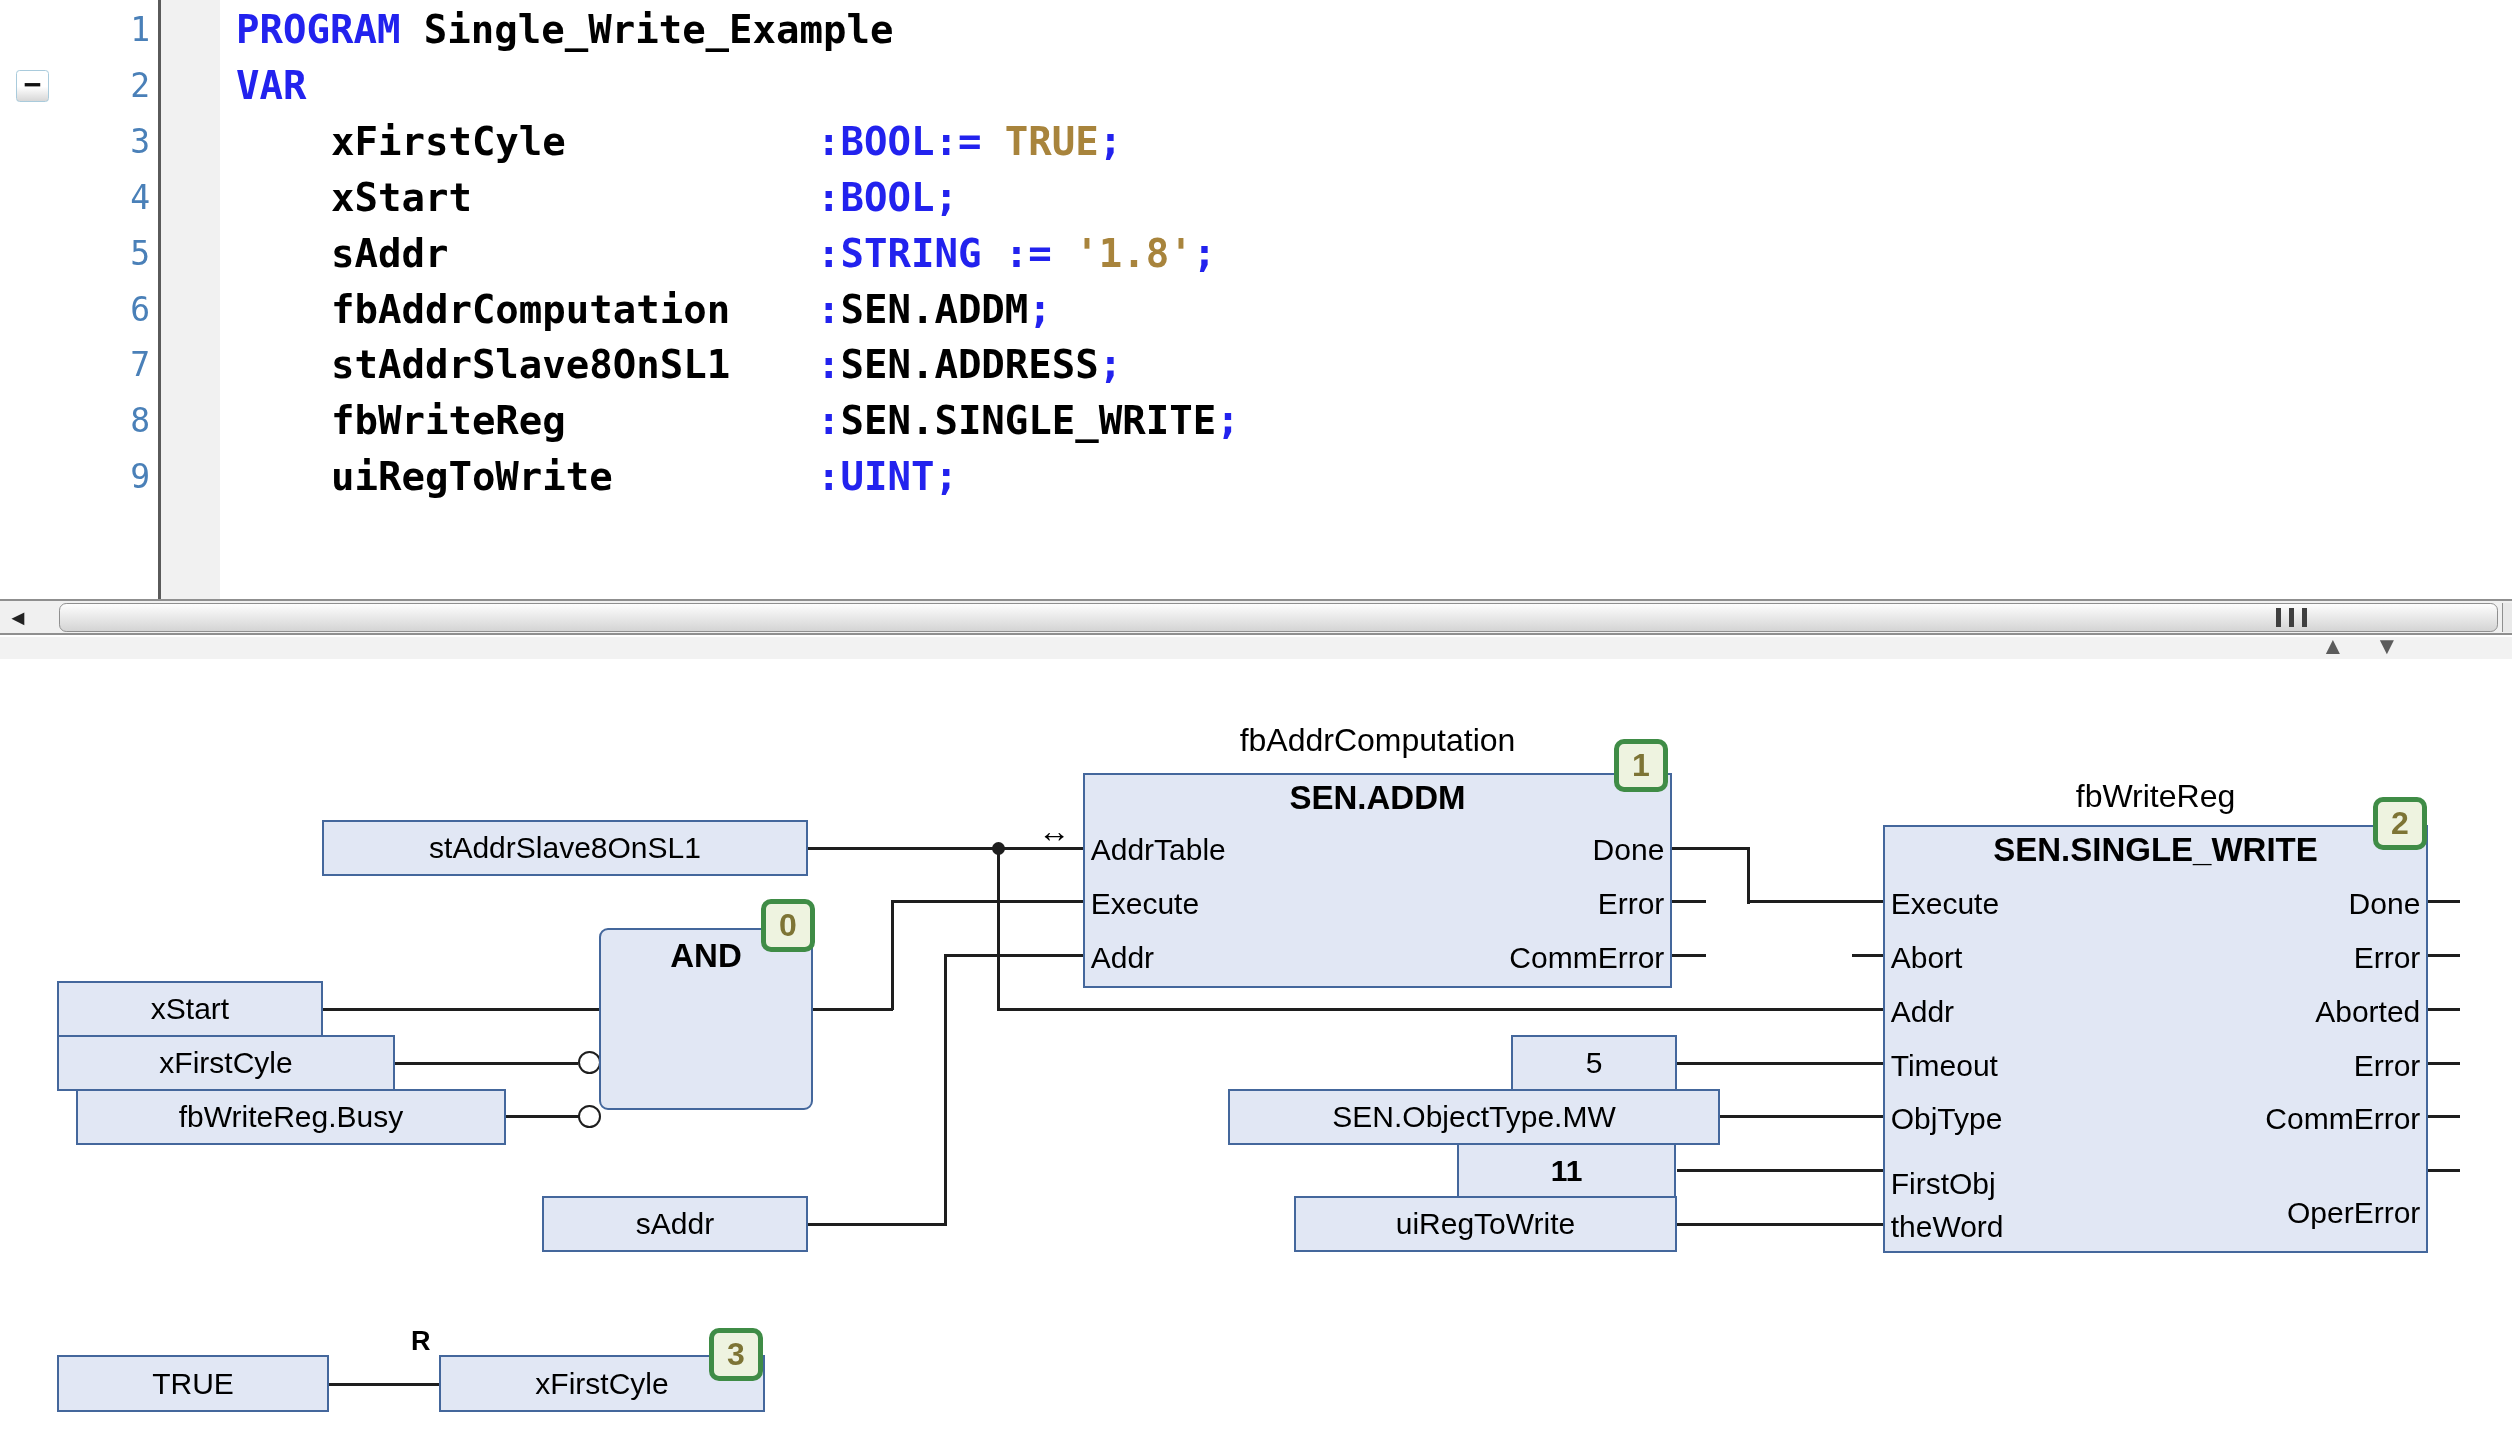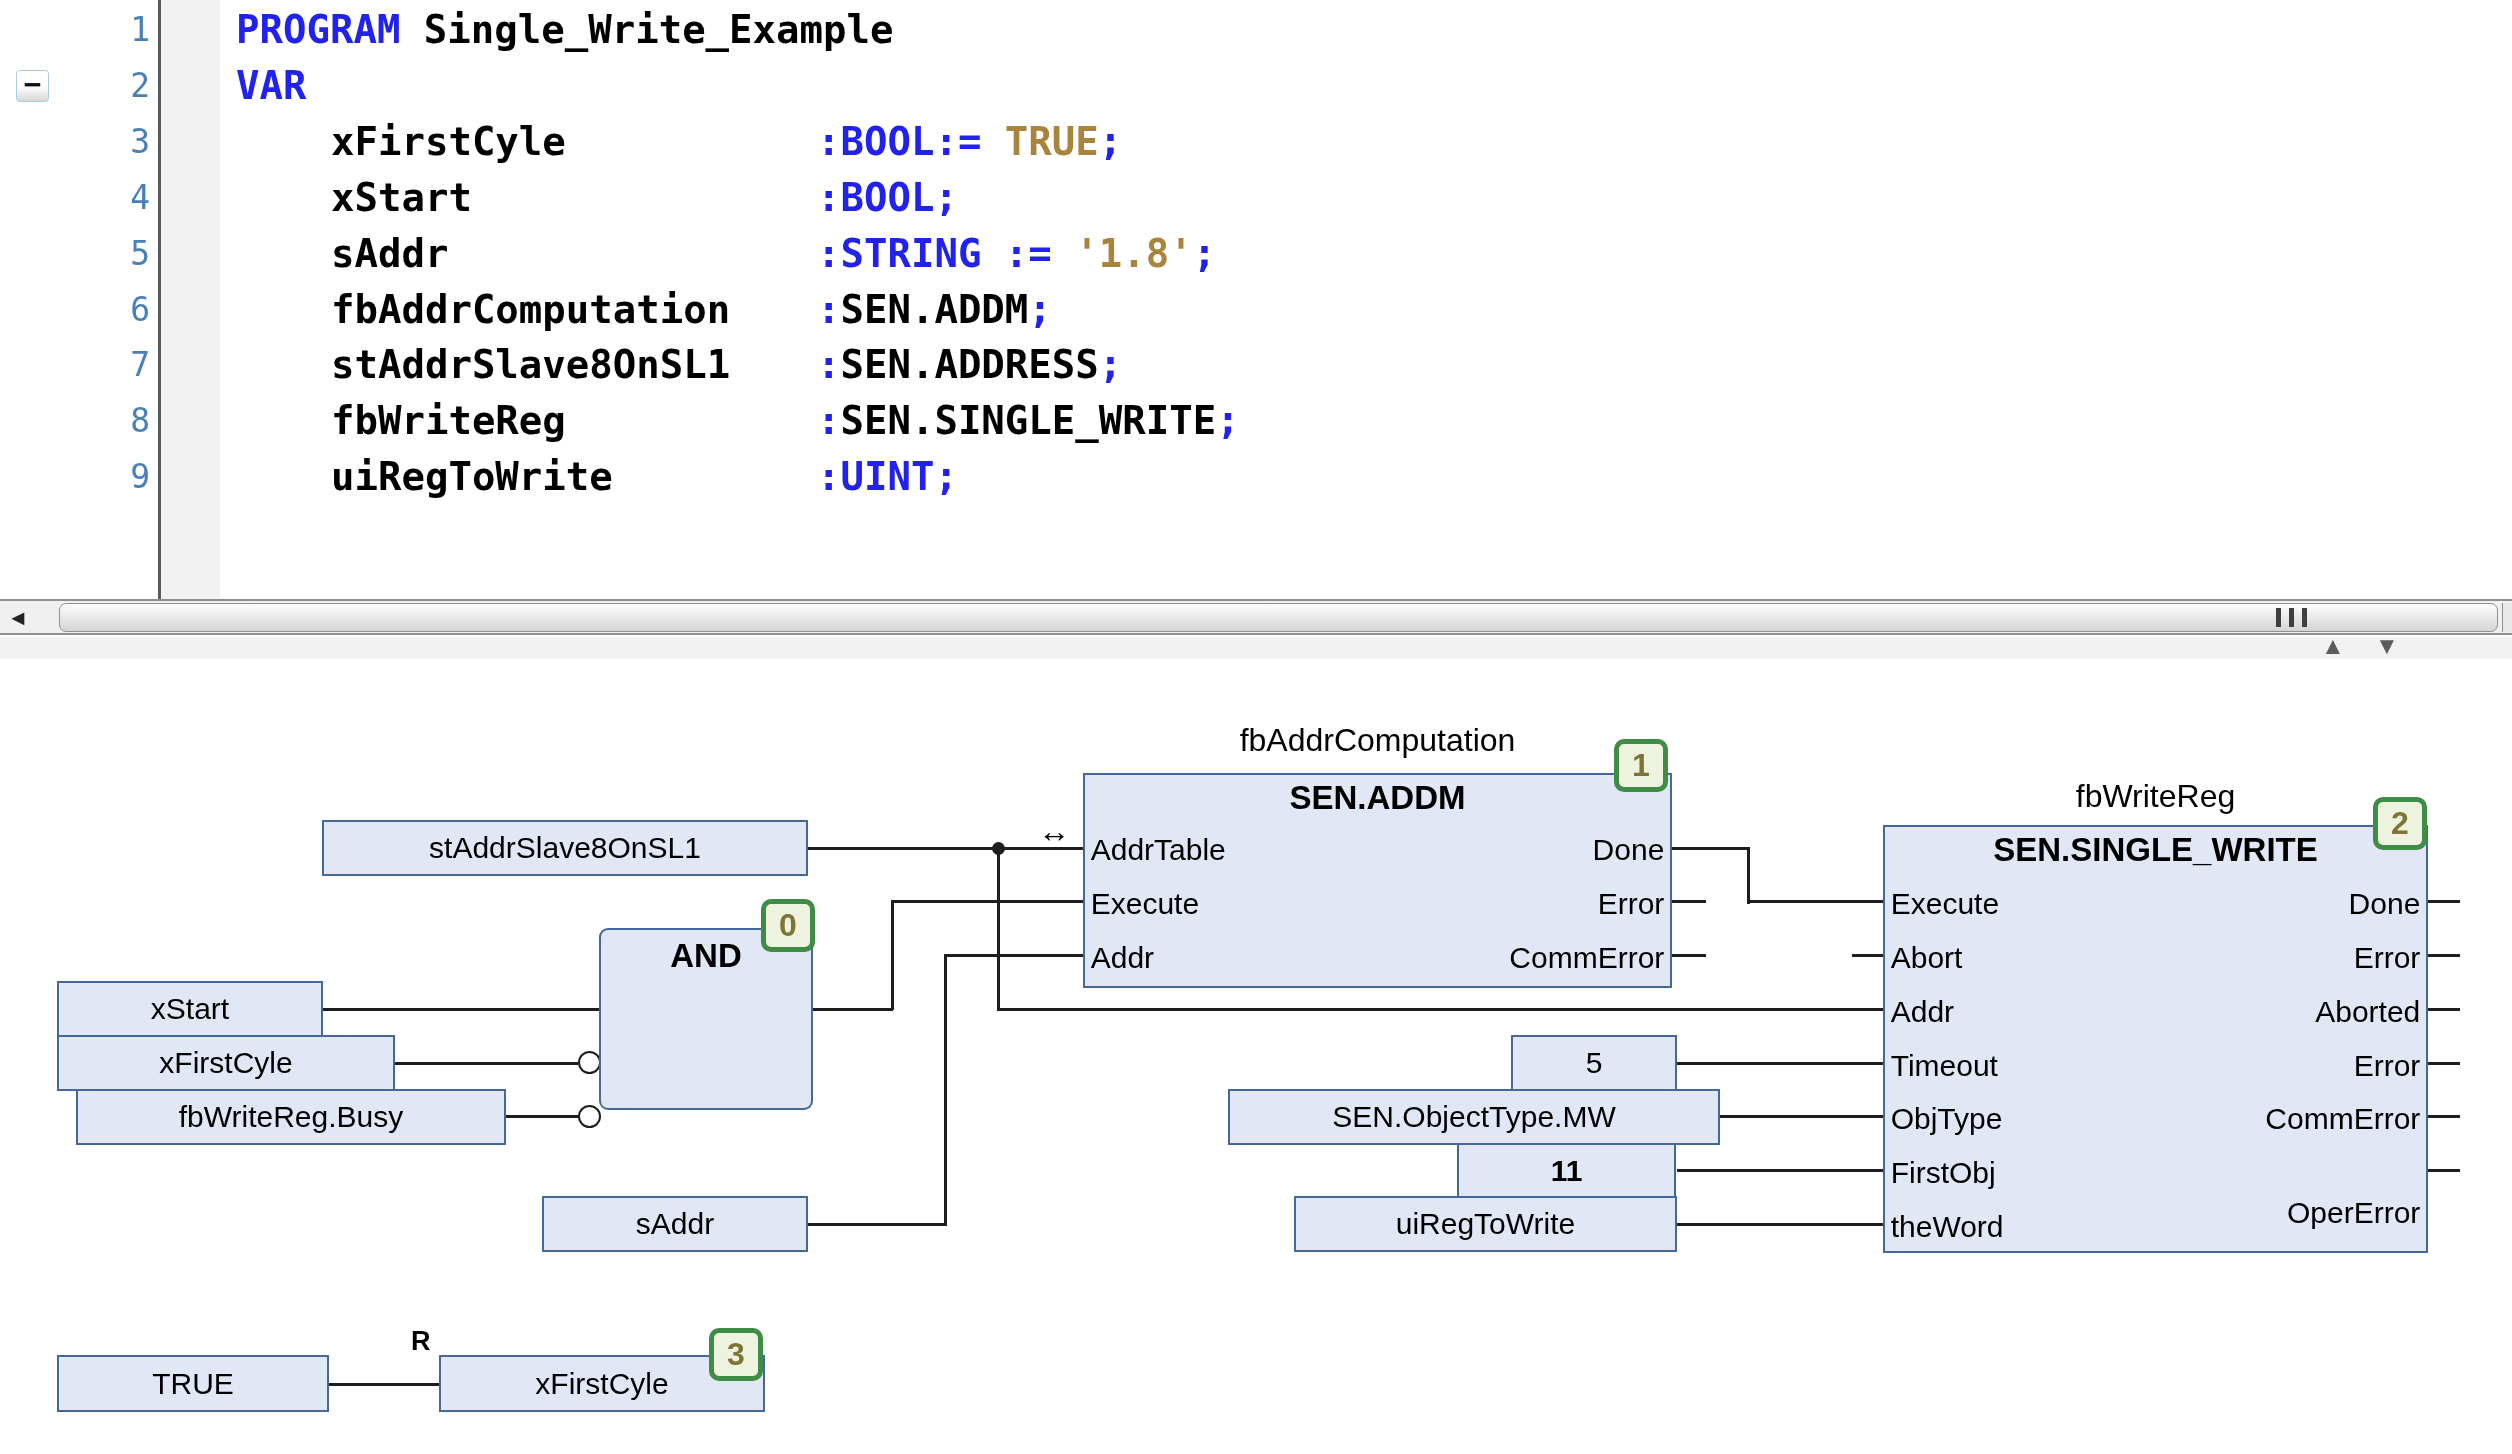--- a/index.html
+++ b/index.html
@@ -174,21 +174,21 @@
   <div class="abs inout" style="left:1038px;top:156px;">↔</div>
   <div class="abs badge" style="left:1614px;top:80px;">1</div>
 
   <div class="abs blk" style="left:1883px;top:166px;width:545px;height:428px;">
     <div class="blk-title">SEN.SINGLE_WRITE</div>
     <span class="pin pin-l" style="top:62px;">Execute</span>
     <span class="pin pin-l" style="top:116px;">Abort</span>
     <span class="pin pin-l" style="top:170px;">Addr</span>
     <span class="pin pin-l" style="top:224px;">Timeout</span>
     <span class="pin pin-l" style="top:277px;">ObjType</span>
-    <span class="pin pin-l" style="top:331px;">FirstObj</span>
+    <span class="pin pin-l" style="top:342px;">FirstObj</span>
     <span class="pin pin-l" style="top:385px;">theWord</span>
     <span class="pin pin-r" style="top:62px;">Done</span>
     <span class="pin pin-r" style="top:116px;">Error</span>
     <span class="pin pin-r" style="top:170px;">Aborted</span>
     <span class="pin pin-r" style="top:224px;">Error</span>
     <span class="pin pin-r" style="top:277px;">CommError</span>
     <span class="pin pin-r" style="top:331px;margin-top:40px;">OperError</span>
   </div>
   <div class="abs badge" style="left:2373px;top:138px;">2</div>
 

